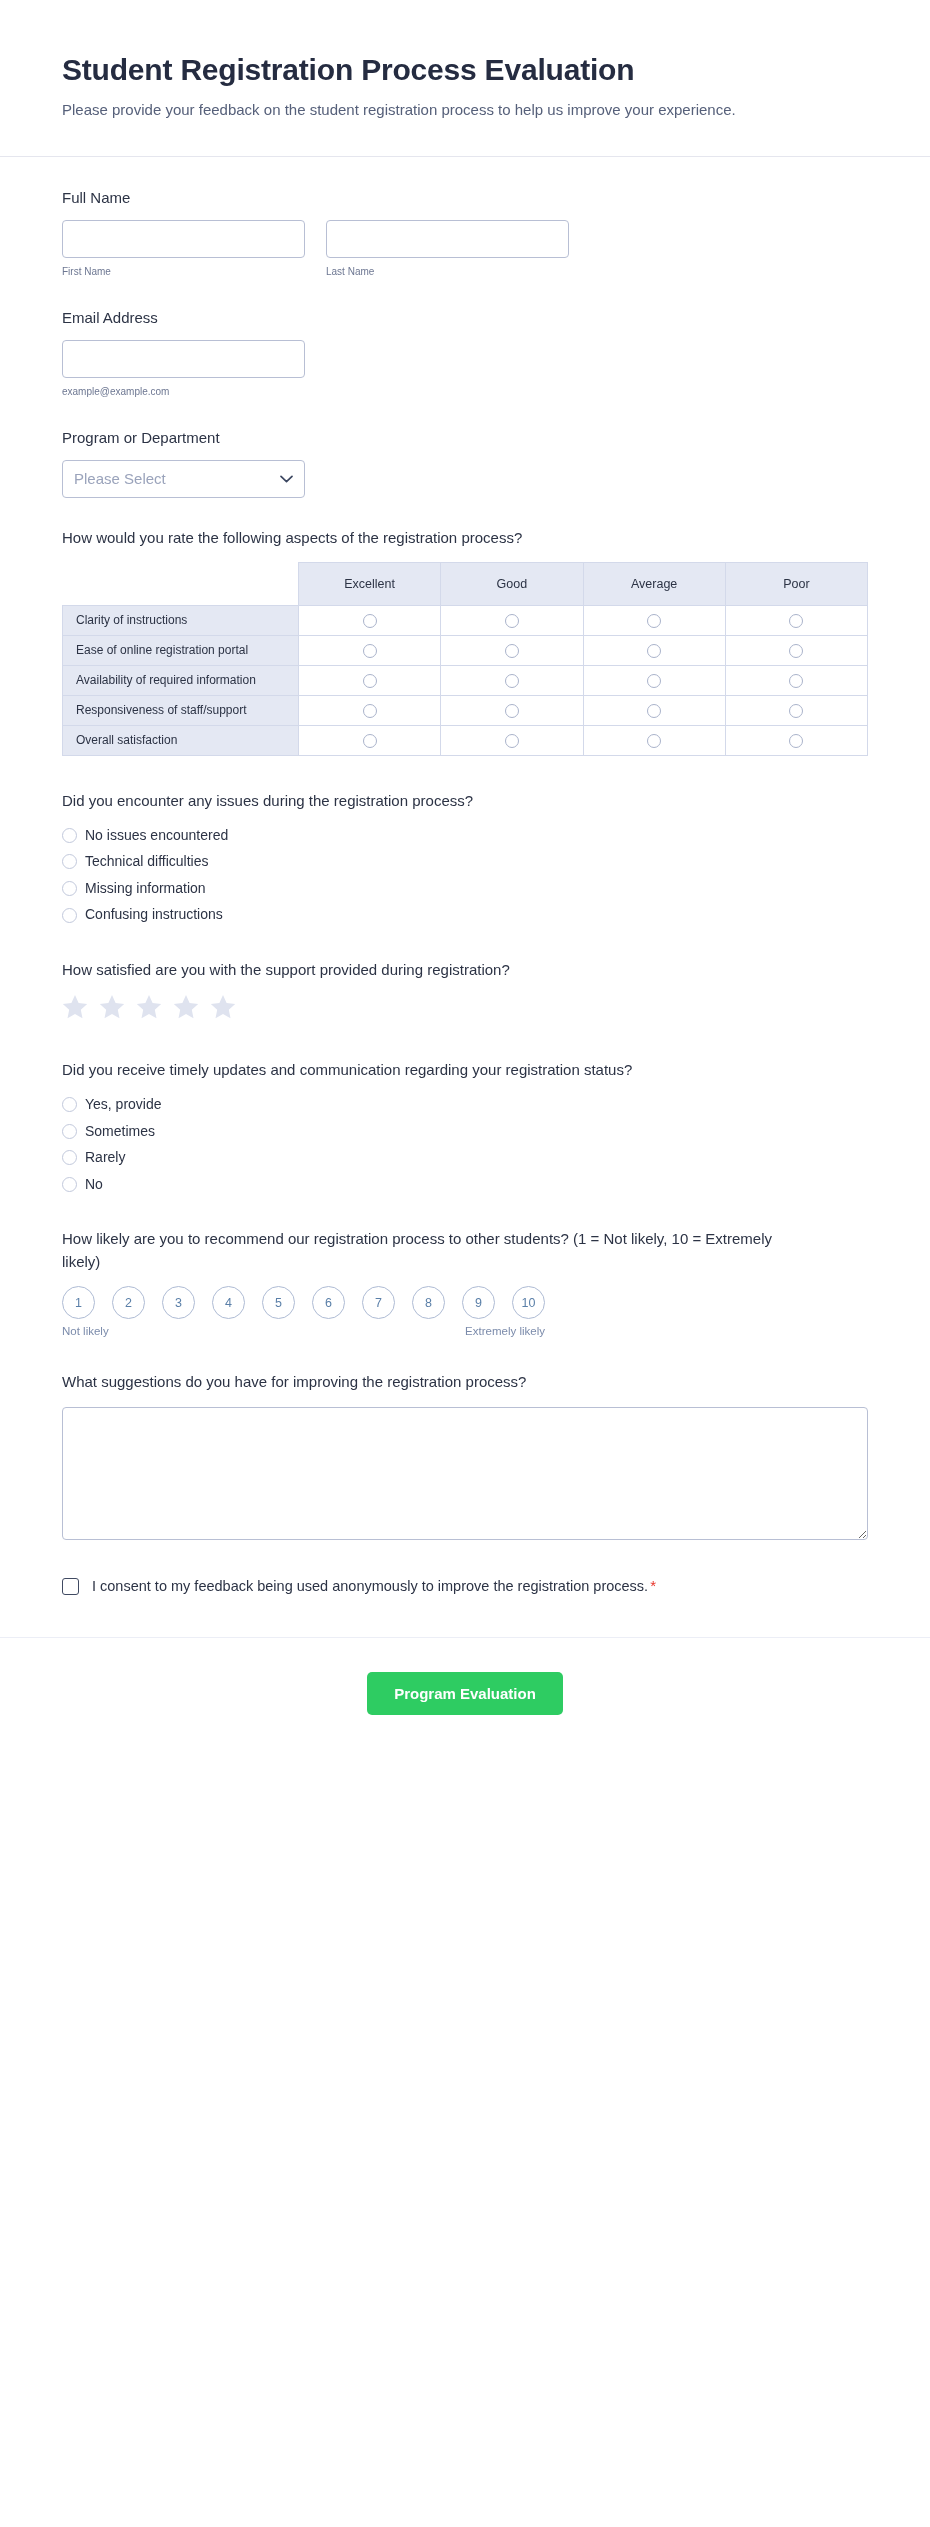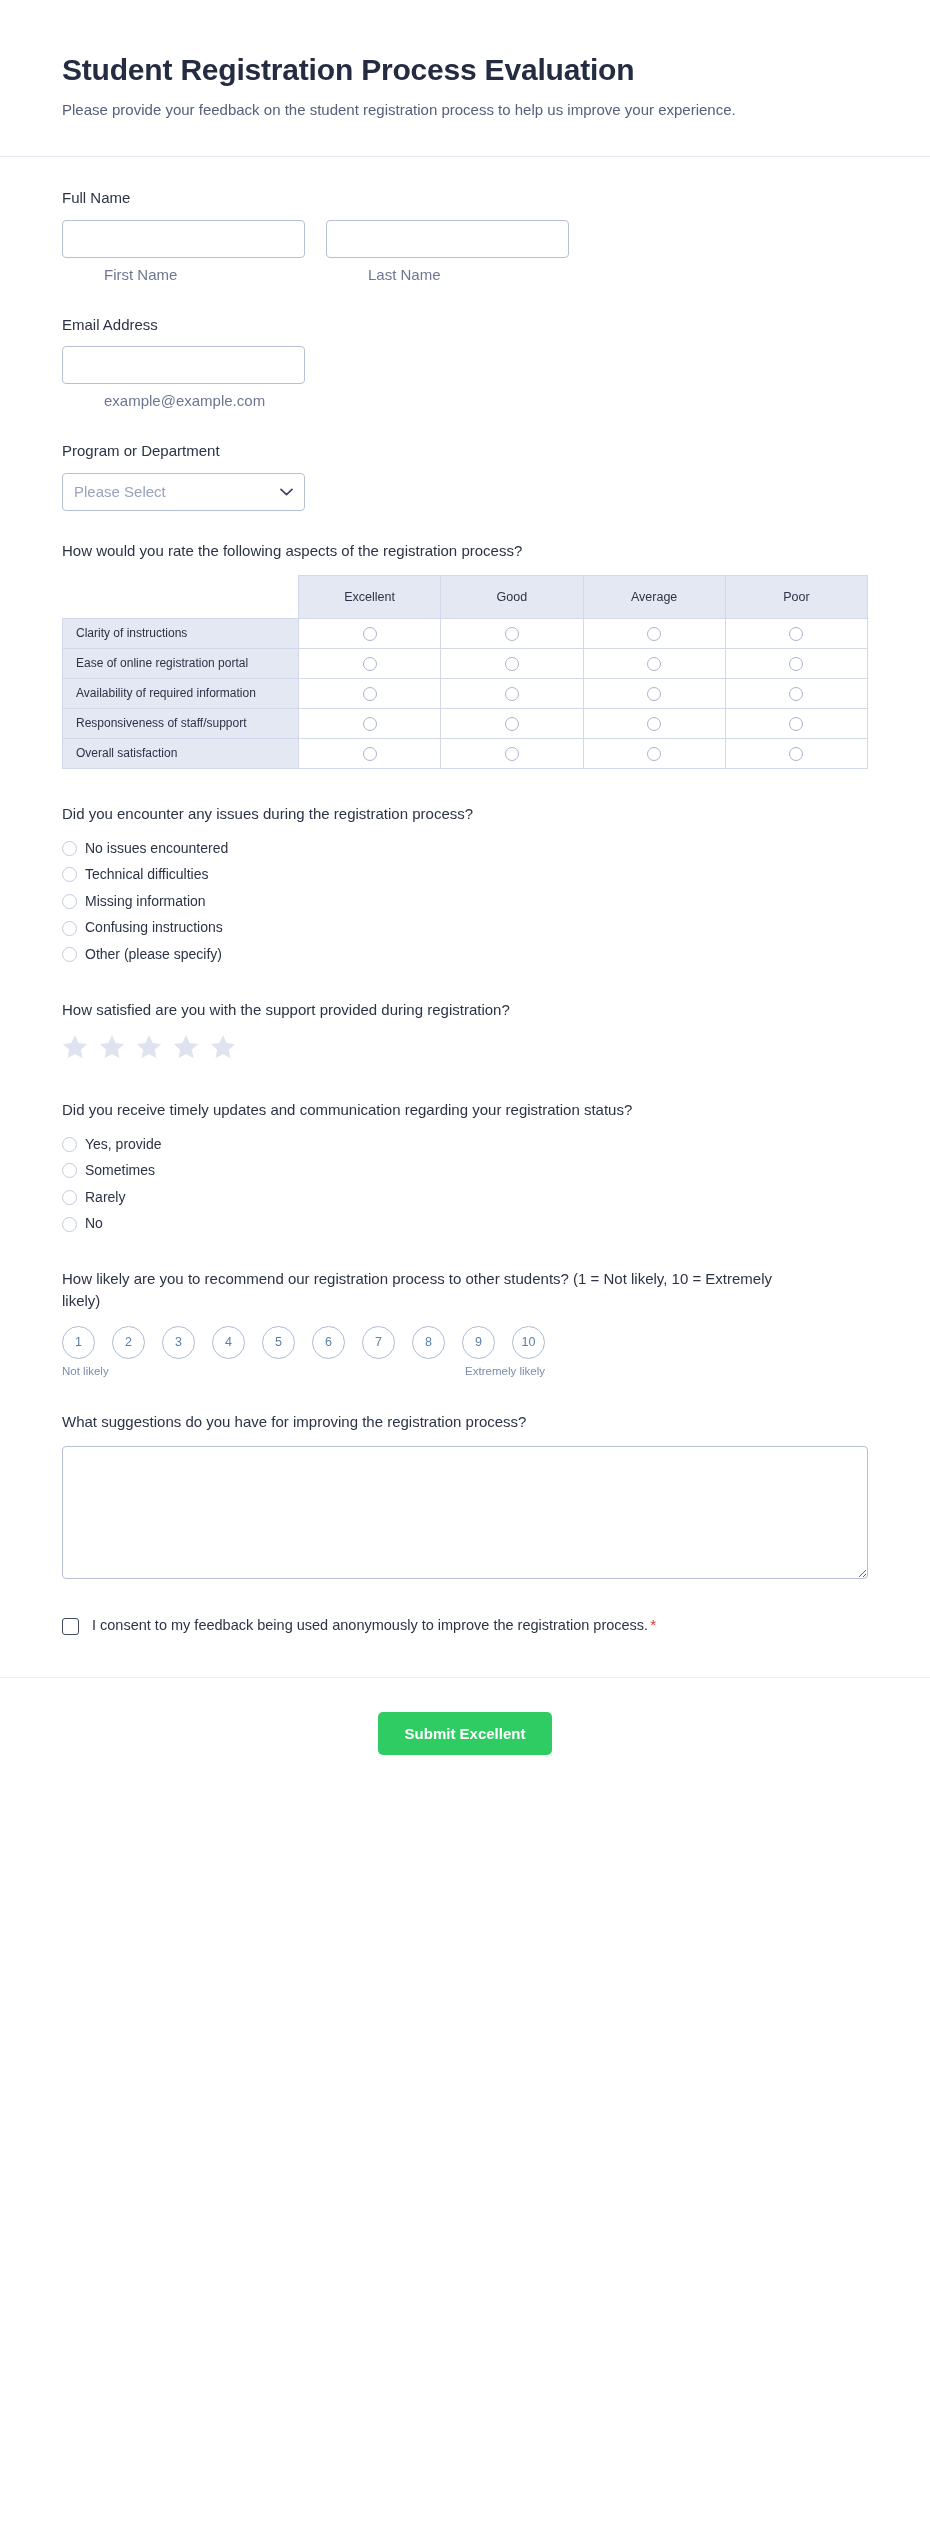--- a/index.html
+++ b/index.html
@@ -50,25 +50,24 @@
     line-height: 1.45;
   }
   .question-label {
     font-size: 15px;
     color: #2c3345;
     margin-bottom: 13px;
     line-height: 1.5;
     max-width: 770px;
   }
   .sub-label {
-    font-size: 15px;
+    font-size: 10px;
     color: #6d7792;
     margin-top: 7px;
     line-height: 1.3;
-    margin-left: 42px;
   }
 
   .text-input {
     width: 100%;
     height: 38px;
     border: 1px solid #b8bfd4;
     border-radius: 4px;
     background: #fff;
     font-family: "Liberation Sans", sans-serif;
     font-size: 14px;
@@ -397,24 +396,20 @@
           <span class="radio-big"></span>
           <span class="radio-text">Technical difficulties</span>
         </div>
         <div class="radio-item">
           <span class="radio-big"></span>
           <span class="radio-text">Missing information</span>
         </div>
         <div class="radio-item">
           <span class="radio-big"></span>
           <span class="radio-text">Confusing instructions</span>
-        </div>
-        <div class="radio-item">
-          <span class="radio-big"></span>
-          <span class="radio-text">Other (please specify)</span>
         </div>
       </div>
     </div>
 
     <div class="field-block" style="margin-bottom:36px;">
       <div class="question-label">How satisfied are you with the support provided during registration?</div>
       <div class="star-row">
         <span class="star">
           <svg width="26" height="25" viewBox="0 0 26 25">
               <polygon points="13,1 16.6,8.9 25.2,9.9 18.8,15.8 20.5,24.3 13,20.1 5.5,24.3 7.2,15.8 0.8,9.9 9.4,8.9" fill="#dfe3ef"></polygon>
@@ -495,16 +490,16 @@
     <div class="consent-block">
       <span class="consent-box"></span>
       <span class="consent-text">
         <span>I consent to my feedback being used anonymously to improve the registration process.</span><span class="required-star">*</span>
       </span>
     </div>
 
   </div>
 
   <div class="form-footer">
-    <button class="submit-btn">Submit Excellent</button>
+    <button class="submit-btn">Program Evaluation</button>
   </div>
 
 </div>
 
 </body></html>

